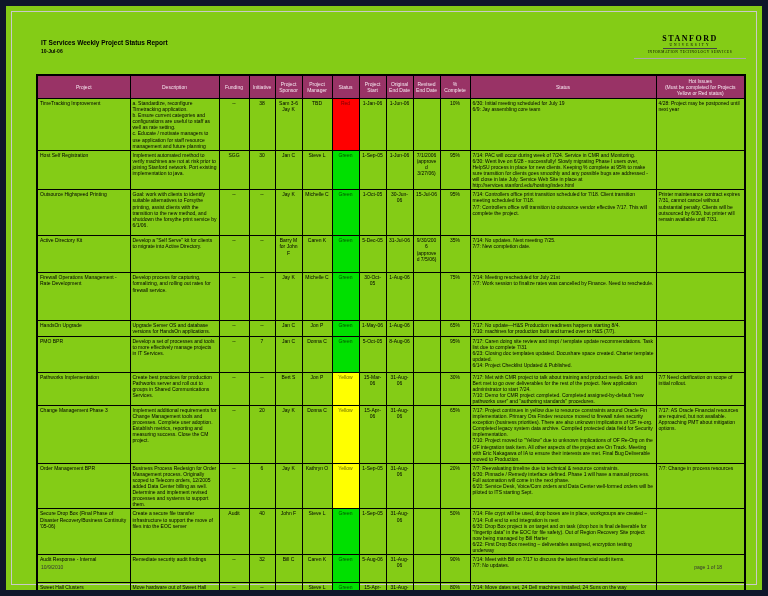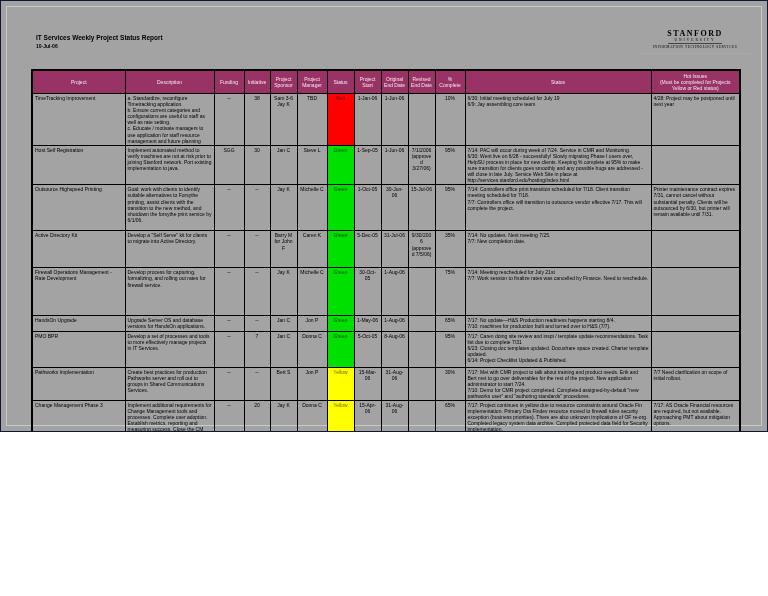--- a/index.html
+++ b/index.html
@@ -1,16 +1,16 @@
 <!DOCTYPE html>
 <html style="--header-bg: #993366;"><head>
 <meta charset="utf-8">
 <style>
   html,body{margin:0;padding:0;background:#fff;}
-  #page{position:relative;width:768px;height:432px;background:#a3a3a3;border:1px solid #0f172a;
+  #page{position:relative;width:768px;height:596px;background:#84cc16;border:6px solid #0f172a;
         box-sizing:border-box;font-family:"Liberation Sans",sans-serif;color:#000;overflow:hidden;}
   #inner-frame{position:absolute;left:5px;top:5px;right:5px;bottom:5px;border:1px solid #c9c9c9;pointer-events:none;}
 
   #report-title{position:absolute;left:35px;top:33px;font-size:6.5px;font-weight:bold;}
   #report-date{position:absolute;left:35px;top:42px;font-size:5px;font-weight:bold;}
 
   #logo{position:absolute;right:16px;top:28px;width:112px;text-align:center;}
   #logo .l1{font-family:"Liberation Serif",serif;font-size:8px;font-weight:bold;letter-spacing:1.5px;}
   #logo .l2{font-family:"Liberation Serif",serif;font-size:3.5px;letter-spacing:2px;margin-top:0px;}
   #logo .rule{height:1px;background:#444;width:54px;margin:1px auto;}

